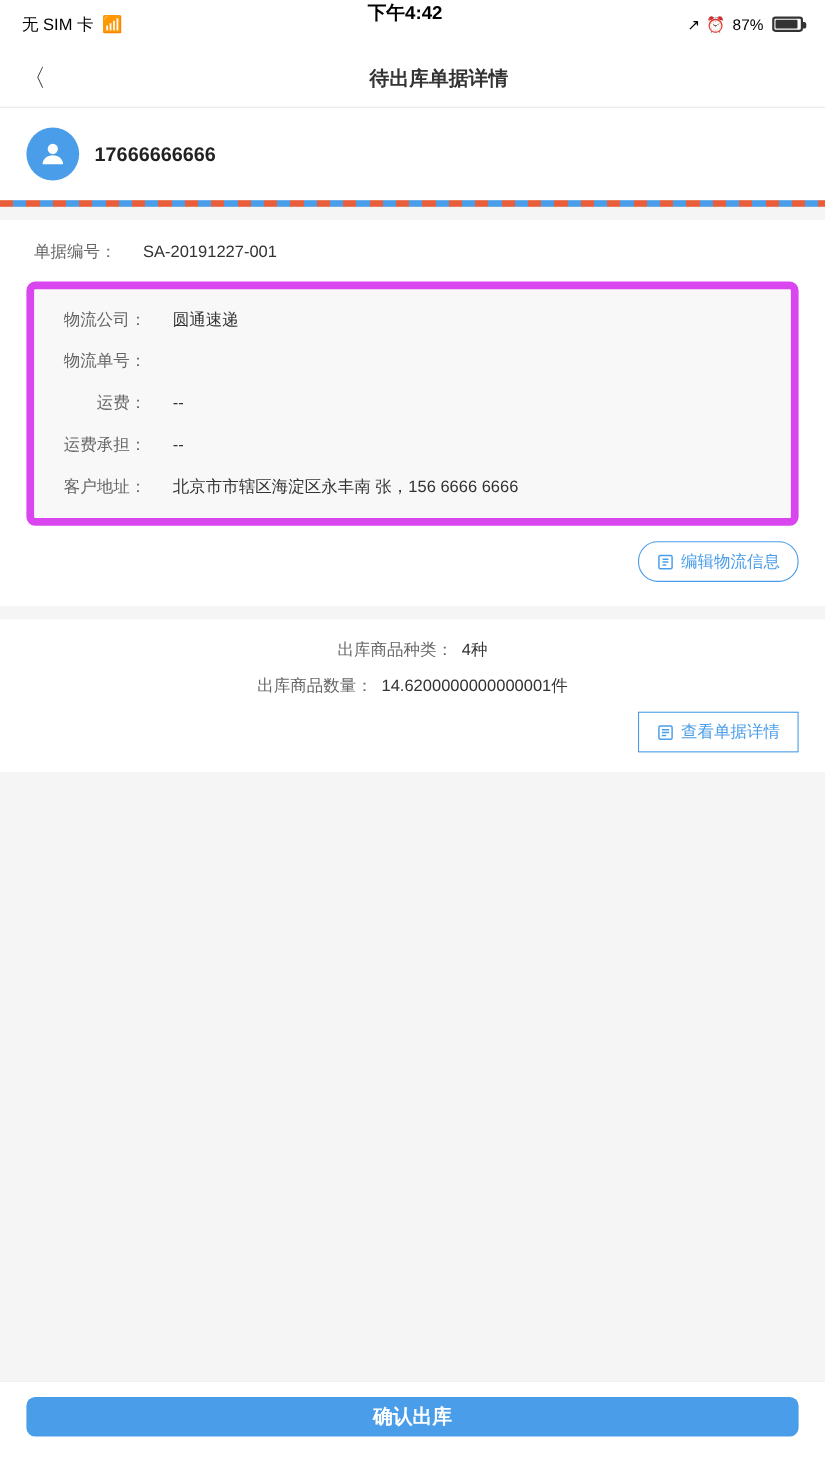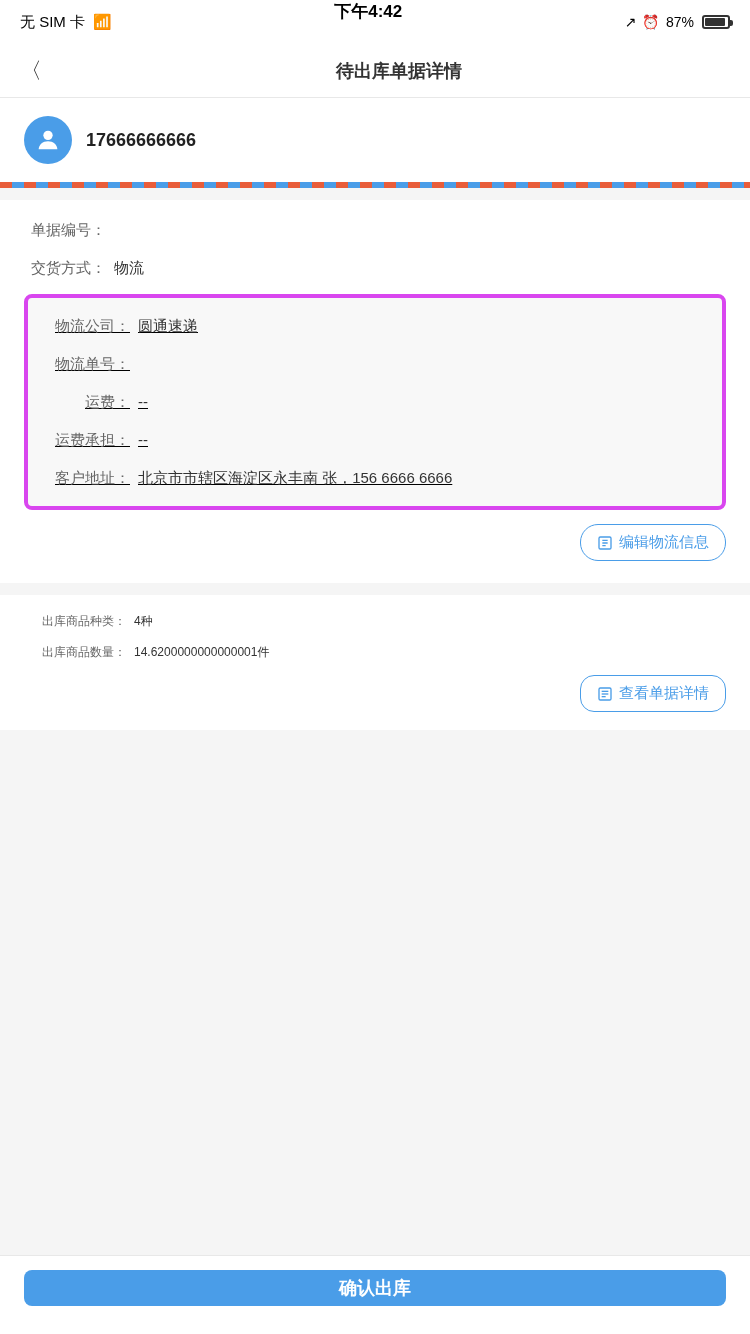--- a/index.html
+++ b/index.html
@@ -116,20 +116,21 @@
       background: #fff;
       margin-top: 12px;
       padding: 18px 24px;
     }
     .info-row {
       display: flex;
       align-items: flex-end;
       margin-bottom: 14px;
       font-size: 15px;
       line-height: 1.6;
+      gap: 16px;
     }
     .info-row:last-child { margin-bottom: 0; }
     .info-label {
       color: #666;
       min-width: 90px;
       text-align: right;
       flex-shrink: 0;
       padding-right: 8px;
     }
     .info-value {
@@ -148,23 +149,22 @@
       display: flex; align-items: center; justify-content: center;
       cursor: pointer;
       flex-shrink: 0;
     }
     .location-icon svg { width: 14px; height: 14px; }
 
     
     .logistics-card {
       background: #f8f8f8;
       border-radius: 8px;
-      border: 4px solid #d946ef;
+      border: 7px solid #d946ef;
       padding: 16px 20px;
-      text-decoration: underline;
     }
 
     
     .edit-btn-row {
       display: flex;
       justify-content: flex-end;
       margin-top: 14px;
       padding-bottom: 4px;
     }
     .edit-btn {
@@ -184,21 +184,22 @@
     
     .goods-section {
       background: #fff;
       margin-top: 12px;
       padding: 18px 24px;
     }
     .goods-row {
       display: flex;
       align-items: center;
       margin-bottom: 14px;
-      font-size: 12px;
+      font-size: 15px;
+      justify-content: center;
     }
     .goods-row:last-child { margin-bottom: 0; }
     .goods-label {
       color: #666;
       min-width: 110px;
       text-align: right;
       padding-right: 8px;
     }
     .goods-value {
       color: #333;
@@ -208,21 +209,21 @@
     .detail-btn-row {
       display: flex;
       justify-content: flex-end;
       margin-top: 14px;
     }
     .detail-btn {
       display: flex;
       align-items: center;
       gap: 6px;
       border: 1px solid #4a9de8;
-      border-radius: 14px;
+      border-radius: 0;
       padding: 8px 16px;
       color: #4a9de8;
       font-size: 15px;
       background: #fff;
       cursor: pointer;
     }
     .detail-btn svg { width: 16px; height: 16px; }
 
     
     .confirm-btn-wrap {
@@ -287,24 +288,21 @@
       </svg>
     </div>
     <span class="customer-phone">17666666666</span>
   </div>
 
   <div class="dashed-divider"></div>
 
   <div class="info-section">
     <div class="info-row">
       <span class="info-label">单据编号：</span>
-    </div>
-    <div class="info-row">
-      <span class="info-label">交货方式：</span>
-      <span class="info-value">物流</span>
+      <span class="info-value">SA-20191227-001</span>
     </div>
 
     <div class="logistics-card">
       <div class="info-row">
         <span class="info-label">物流公司：</span>
         <span class="info-value">圆通速递</span>
       </div>
       <div class="info-row">
         <span class="info-label">物流单号：</span>
       </div>

